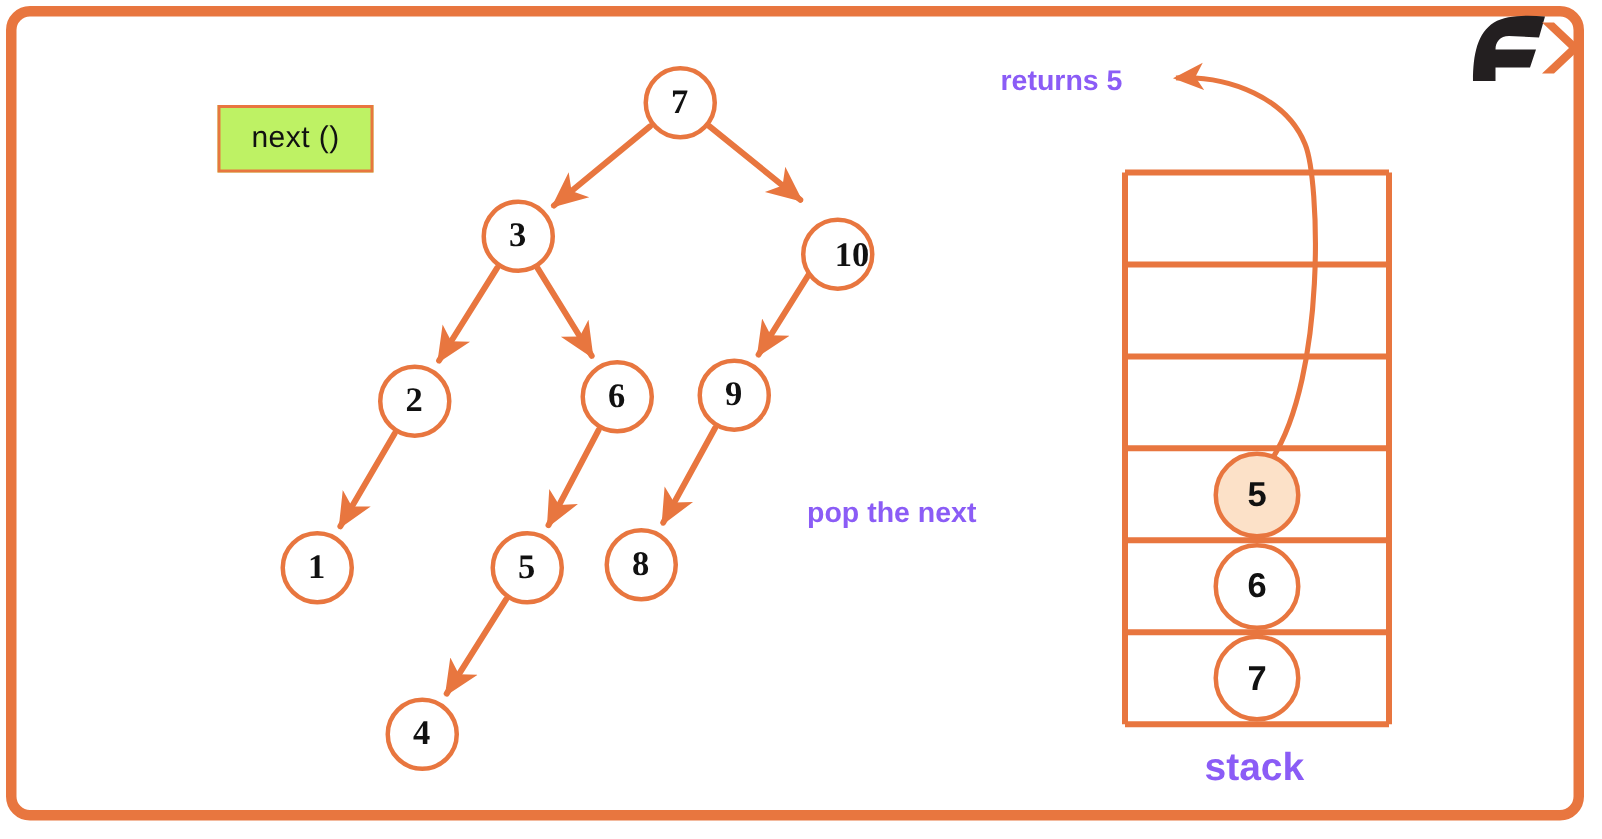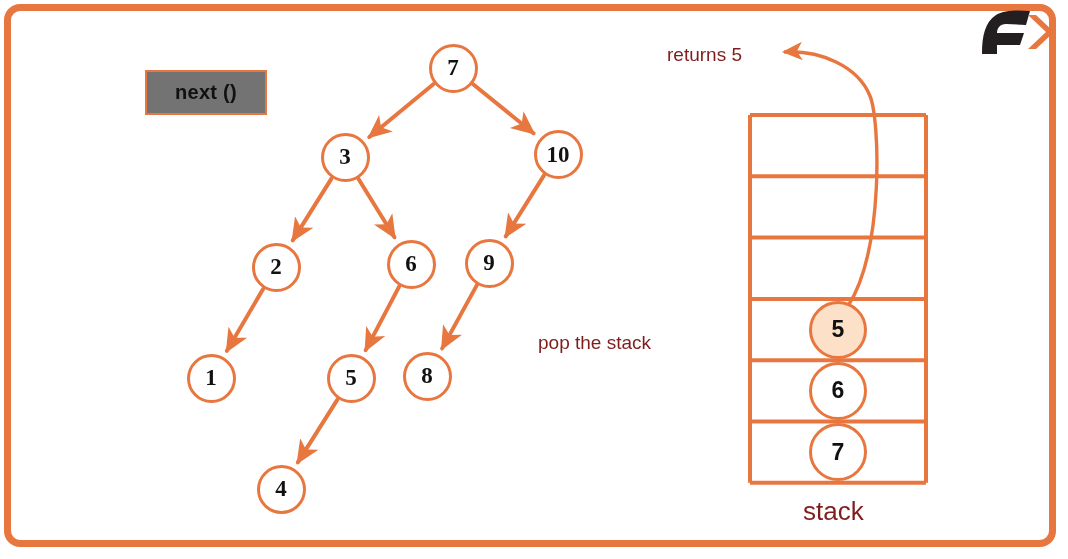--- a/index.html
+++ b/index.html
@@ -61,38 +61,38 @@
     font-family: "Liberation Sans", sans-serif;
   }
   .stack-node.highlight {
     background: #fce1c8;
   }
   
   #next-box {
     position: absolute;
     left: 145px;
     top: 70px;
-    width: 122px;
+    width: 104px;
     height: 45px;
     box-sizing: border-box;
     border: 2px solid #e8763f;
-    background: #737373;
+    background: #bef264;
     display: flex;
     align-items: center;
     justify-content: center;
     font-size: 20px;
-    font-weight: bold;
+    font-weight: normal;
     color: #111111;
     letter-spacing: 0.3px;
   }
   
   .caption {
     position: absolute;
-    font-weight: normal;
-    color: #7f1d1d;
+    font-weight: bold;
+    color: #8b5cf6;
     white-space: nowrap;
   }
   #returns-label { left: 667px; top: 44px; font-size: 19px; }
   #pop-label     { left: 538px; top: 332px; font-size: 19px; }
   #stack-label   { left: 803px; top: 496px; font-size: 26px; }
   
   #stack-box {
     position: absolute;
     left: 750px;
     top: 115px;
@@ -144,31 +144,31 @@
         <line x1="750" y1="482.79999999999995" x2="926" y2="482.79999999999995"></line>
       </g>
     <path id="return-arrow" d="M 848 306 C 884 250 880 120 870 96 C 858 66 820 50 784 52" stroke="#e8763f" stroke-width="3.4" fill="none" marker-end="url(#ah)"></path>
   </svg>
 
   <div id="next-box">
     <span>next ()</span>
   </div>
 
   <div class="caption" id="returns-label">returns 5</div>
-  <div class="caption" id="pop-label">pop the stack</div>
+  <div class="caption" id="pop-label">pop the next</div>
   <div class="caption" id="stack-label">stack</div>
 
   <div id="tree-nodes">
       <div class="node tree-node" style="left: 428.5px; top: 43.5px;">
         <span>7</span>
       </div>
       <div class="node tree-node" style="left: 320.5px; top: 132.5px;">
         <span>3</span>
       </div>
-      <div class="node tree-node" style="left: 533.5px; top: 130px;">
+      <div class="node tree-node" style="left: 533.5px; top: 145px; justify-content: flex-end;">
         <span>10</span>
       </div>
       <div class="node tree-node" style="left: 251.5px; top: 242.5px;">
         <span>2</span>
       </div>
       <div class="node tree-node" style="left: 386.5px; top: 239.5px;">
         <span>6</span>
       </div>
       <div class="node tree-node" style="left: 464.5px; top: 238.5px;">
         <span>9</span>

